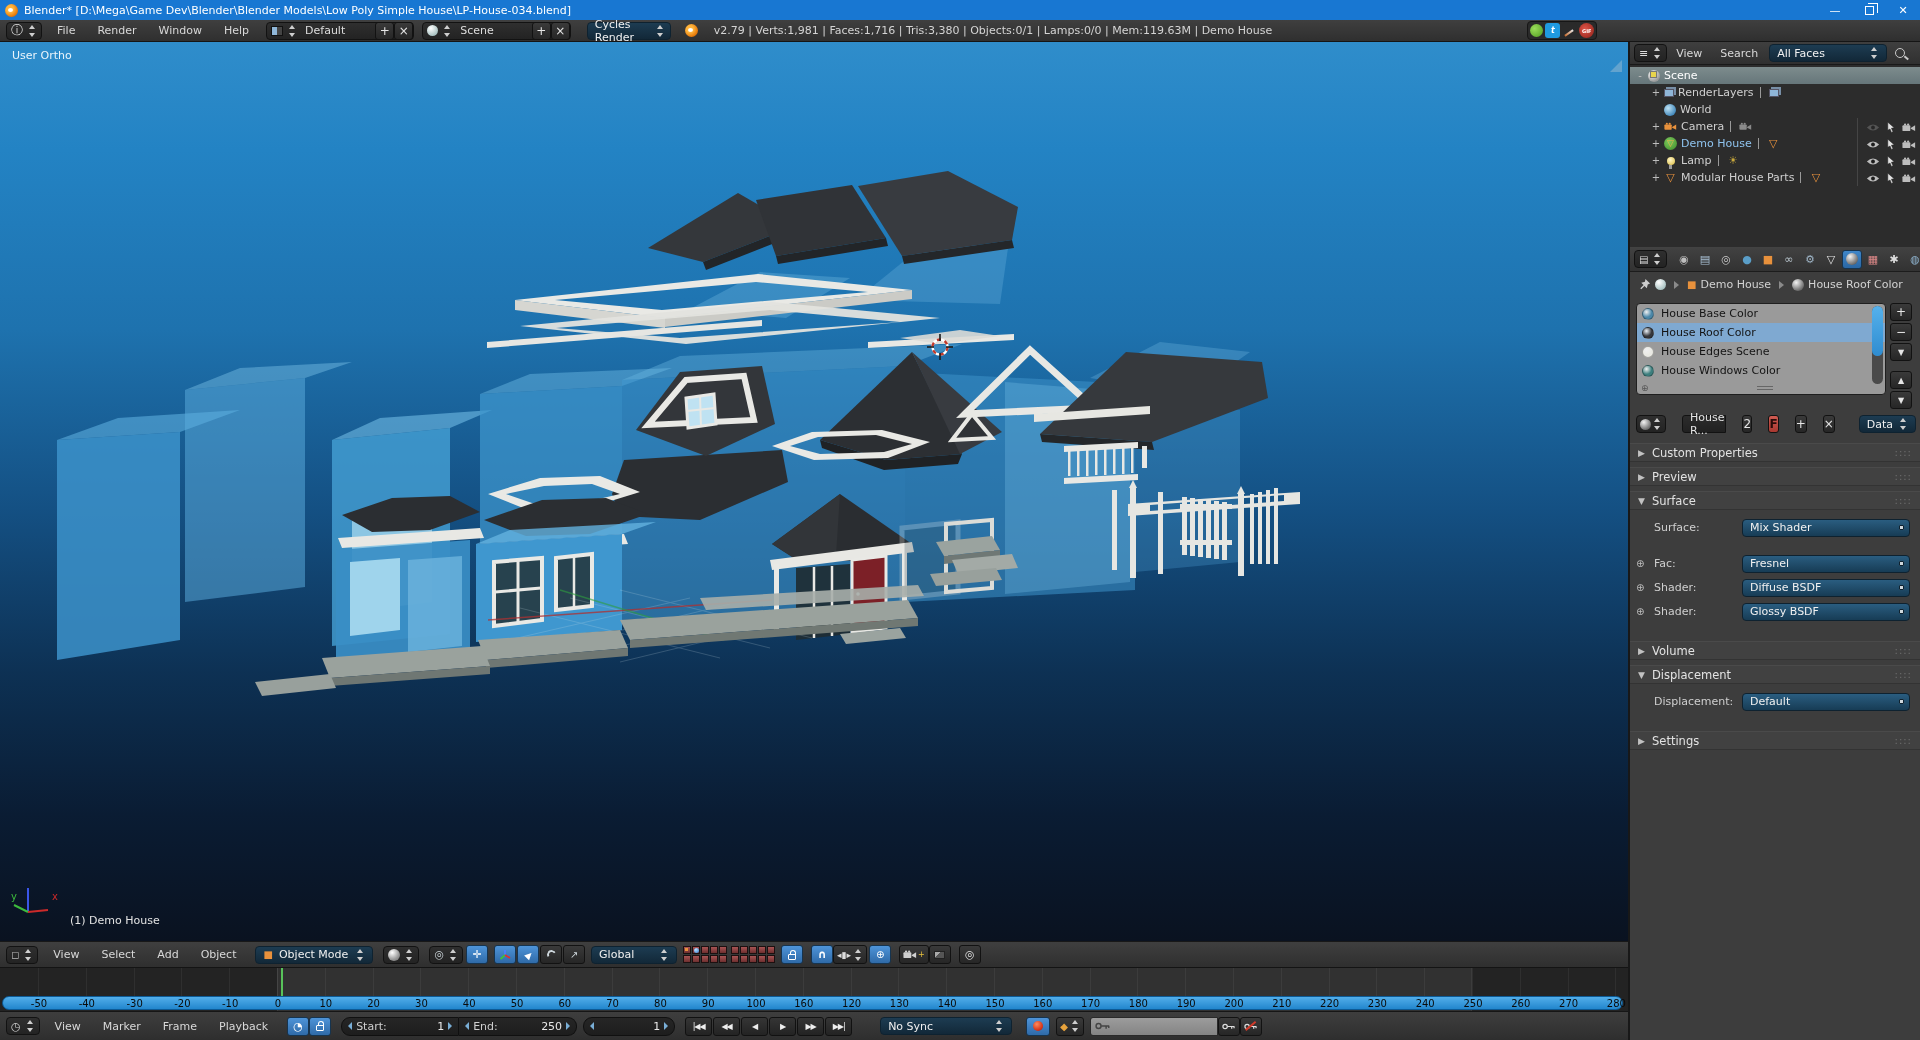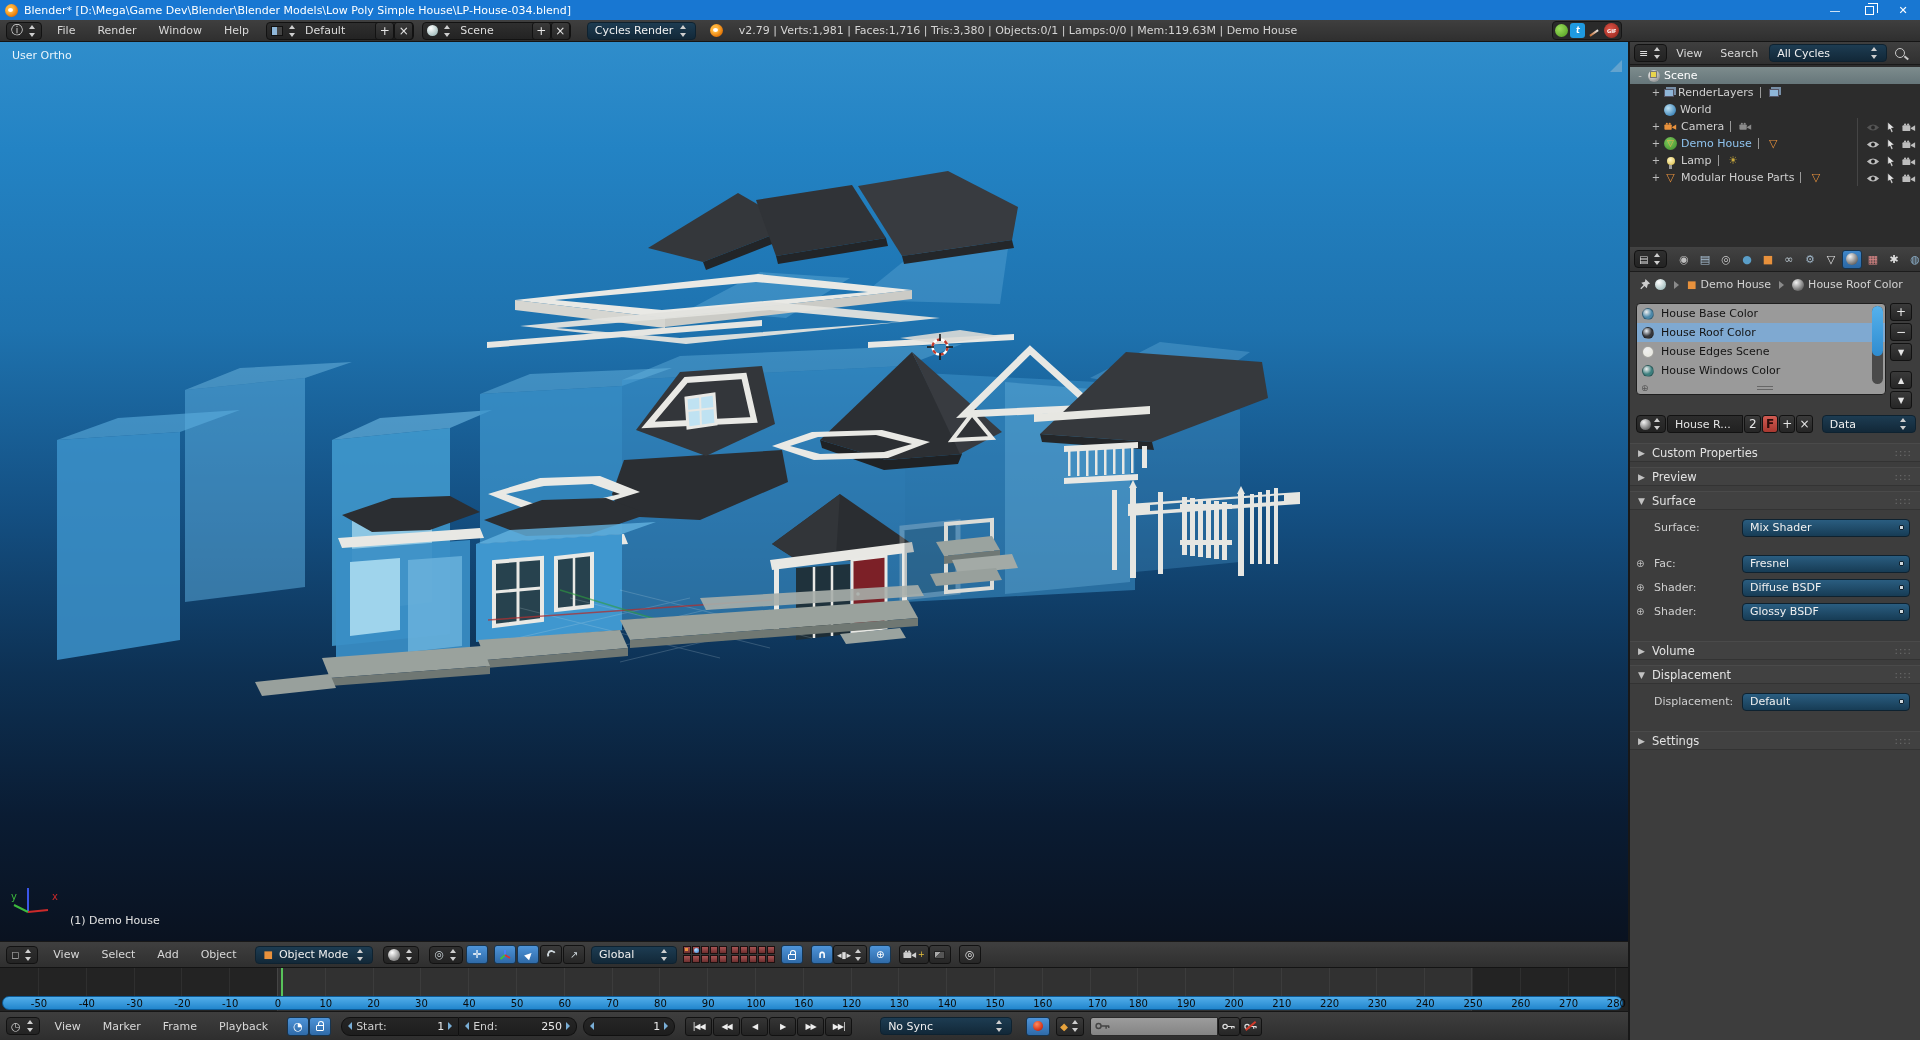--- a/index.html
+++ b/index.html
@@ -96,21 +96,21 @@
   .slots { width:250px; height:92px; background:#9a9a9a; border:1px solid #1f1f1f; border-radius:4px; position:relative; overflow:hidden;}
   .slot { height:19px; display:flex; align-items:center; padding-left:5px; color:#141414; }
   .slot.sel { background:#7fa9d1; }
   .slot-ico { width:12px; height:12px; border-radius:50%; margin-right:7px; flex:none; border:0.5px solid rgba(0,0,0,.3);}
   .slot-foot { position:absolute; bottom:1px; left:4px; right:4px; height:10px; color:#555; font-size:9px; display:flex; align-items:center;}
   .slot-grip { margin:0 auto; width:16px; border-top:1px solid #666; border-bottom:1px solid #666; height:4px;}
   .slots-sb { position:absolute; right:2px; top:2px; width:11px; height:78px; background:#4a4a4a; border-radius:6px;}
   .slots-sb::after{content:"";position:absolute;left:0;top:0;width:11px;height:50px;background:linear-gradient(#55b1ec,#2f8cd0);border-radius:6px;}
   .sidecol { width:24px; margin-left:4px; display:flex; flex-direction:column; gap:2px;}
   .sidecol .sq{ width:22px; }
-  .datablock { display:flex; align-items:flex-start; margin:6px 4px 0 6px; gap:1px;}
+  .datablock { display:flex; align-items:flex-start; margin:6px 4px 0 6px; gap:16px;}
   .db-name { width:88px; height:18px; background:linear-gradient(#2c2c2c,#212121); border:1px solid #121212;
      border-radius:3px 0 0 3px; color:#e4e4e4; display:flex; align-items:center; padding-left:7px;}
   .db-users { width:20px; }
   .db-fake { width:18px; background:linear-gradient(#d05b52,#a83830); color:#2a0c0a; font-weight:bold;}
   .panels { margin-top:10px; }
   .panel-h { height:19px; display:flex; align-items:center; padding:0 8px; color:#e2e2e2; font-size:11.5px;
      border-top:1px solid #4a4a4a; border-bottom:1px solid #333; background:#414141; margin-top:5px;}
   .panel-h .tri { color:#c2c2c2; font-size:9px; width:14px; }
   .grip { margin-left:auto; color:#6e6e6e; letter-spacing:1px; font-size:10px;}
   .panel-body { padding:8px 10px 10px 6px; }
@@ -229,21 +229,21 @@
       <span class="sq">+</span>
       <span class="sq">×</span>
     </span>
     <span class="pill" style="margin-left:8px; padding-right:0">
       <span style="width:11px;height:11px;border-radius:50%;background:radial-gradient(circle at 35% 30%,#fff,#8aa)"></span>
       <span class="ud"></span>
       <span style="margin:0 38px 0 8px">Scene</span>
       <span class="sq">+</span>
       <span class="sq">×</span>
     </span>
-    <span class="navy navydark" style="margin-left:16px;width:109px">
+    <span class="navy navydark" style="margin-left:16px;width:84px">
       <span>Cycles Render</span>
         <span class="ud" style="margin-left:auto"></span>
     </span>
     <span class="blogo-badge" style="margin-left:14px"></span>
     <span class="stats">v2.79 | Verts:1,981 | Faces:1,716 | Tris:3,380 | Objects:0/1 | Lamps:0/0 | Mem:119.63M | Demo House</span>
     <span class="socio">
       <span class="soc green"></span>
       <span class="soc tw">t</span>
       <span class="soc brush"></span>
       <span class="soc gif">GIF</span>
@@ -448,21 +448,21 @@
 
   <div class="rightcol">
     <div class="outliner">
       <div class="ol-header">
         <span class="pill">
             <span style="font-size:11px">≡</span>
             <span class="ud"></span>
           </span>
         <span id="olmenus"><span class="menu">View</span><span class="menu">Search</span></span>
         <span class="navy navydark" style="width:118px;margin-left:2px">
-          <span>All Cycles</span>
+          <span>All Faces</span>
             <span class="ud" style="margin-left:auto"></span>
         </span>
         <span style="margin-left:8px" class="searchico"></span>
       </div>
       <div class="ol-rows" id="ol-rows">
           <div class="ol-row sel" style="padding-left: 4px;">
             <span class="ol-exp">-</span>
             <span class="ol-ico ico-scene"></span>
             <span class="ol-label">Scene</span>
           </div>
@@ -896,21 +896,21 @@
         <span class="rtick" style="left: 609.6px;">70</span>
         <span class="rtick" style="left: 657.4px;">80</span>
         <span class="rtick" style="left: 705.2px;">90</span>
         <span class="rtick" style="left: 753px;">100</span>
         <span class="rtick" style="left: 800.8px;">160</span>
         <span class="rtick" style="left: 848.6px;">120</span>
         <span class="rtick" style="left: 896.4px;">130</span>
         <span class="rtick" style="left: 944.2px;">140</span>
         <span class="rtick" style="left: 992px;">150</span>
         <span class="rtick" style="left: 1039.8px;">160</span>
-        <span class="rtick" style="left: 1087.6px; margin-left: 7px;">170</span>
+        <span class="rtick" style="left: 1087.6px;">170</span>
         <span class="rtick" style="left: 1135.4px;">180</span>
         <span class="rtick" style="left: 1183.2px;">190</span>
         <span class="rtick" style="left: 1231px;">200</span>
         <span class="rtick" style="left: 1278.8px;">210</span>
         <span class="rtick" style="left: 1326.6px;">220</span>
         <span class="rtick" style="left: 1374.4px;">230</span>
         <span class="rtick" style="left: 1422.2px;">240</span>
         <span class="rtick" style="left: 1470px;">250</span>
         <span class="rtick" style="left: 1517.8px;">260</span>
         <span class="rtick" style="left: 1565.6px;">270</span>

